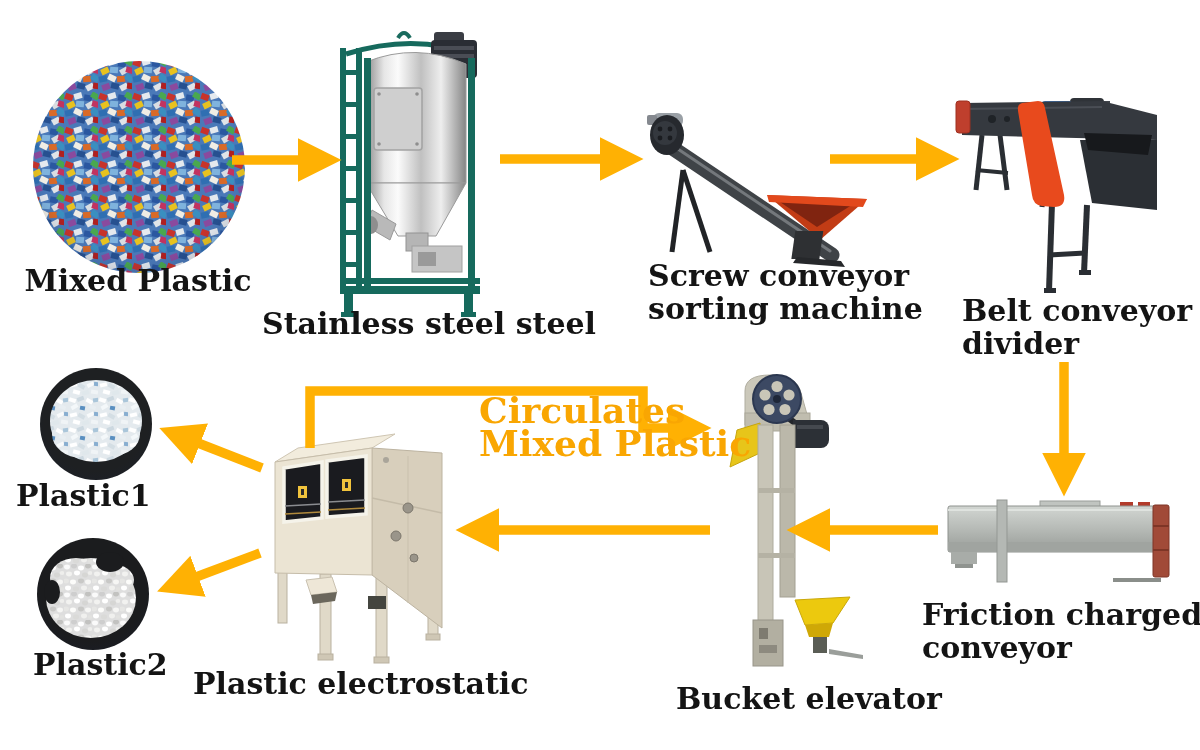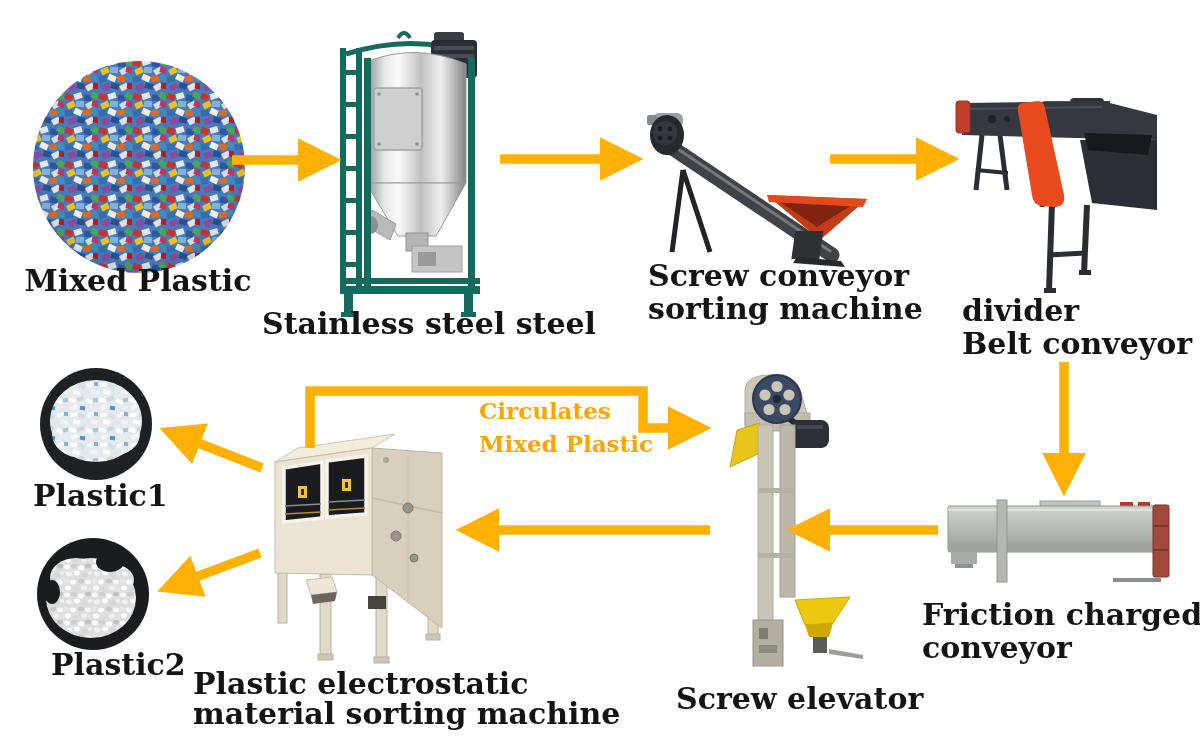--- a/index.html
+++ b/index.html
@@ -23,21 +23,21 @@
     font-size:30px;
     line-height:33px;
     white-space:nowrap;
     letter-spacing:0px;
   }
   .label.center{text-align:center;}
   .annotation{
     position:absolute;
     font-weight:bold;
     color:var(--annotation);
-    font-size:23px;
+    font-size:36px;
     line-height:33px;
     white-space:nowrap;
   }
   svg{display:block;}
   .arrowline{stroke:var(--arrow);fill:none;}
   .arrowhead{fill:var(--arrow);}
 </style>
 </head>
 <body>
 
@@ -331,38 +331,37 @@
   <div class="label center" style="left:18px;top:264px;width:240px">Mixed Plastic</div>
 
   <div class="label center" style="left:262px;top:307px;width:330px">Stainless steel steel</div>
 
   <div class="label" style="left:648px;top:259px">
     <div>Screw conveyor</div>
     <div>sorting machine</div>
   </div>
 
   <div class="label" style="left:962px;top:294px">
+    <div>Belt conveyor</div>
     <div>divider</div>
-    <div>Belt conveyor</div>
   </div>
 
   <div class="label" style="left:922px;top:598px">
     <div>Friction charged</div>
     <div>conveyor</div>
   </div>
 
-  <div class="label" style="left:676px;top:682px">Screw elevator</div>
+  <div class="label" style="left:676px;top:682px">Bucket elevator</div>
 
   <div class="label" style="left:193px;top:669px;line-height:30px">
     <div>Plastic electrostatic</div>
-    <div>material sorting machine</div>
-  </div>
-
-  <div class="label" style="left:33px;top:479px">Plastic1</div>
-
-  <div class="label" style="left:51px;top:648px">Plastic2</div>
+  </div>
+
+  <div class="label" style="left:16px;top:479px">Plastic1</div>
+
+  <div class="label" style="left:33px;top:648px">Plastic2</div>
 
   <div class="annotation" style="left:479px;top:394px">
     <div>Circulates</div>
     <div>Mixed Plastic</div>
   </div>
 
 </div>
 
 </body></html>

